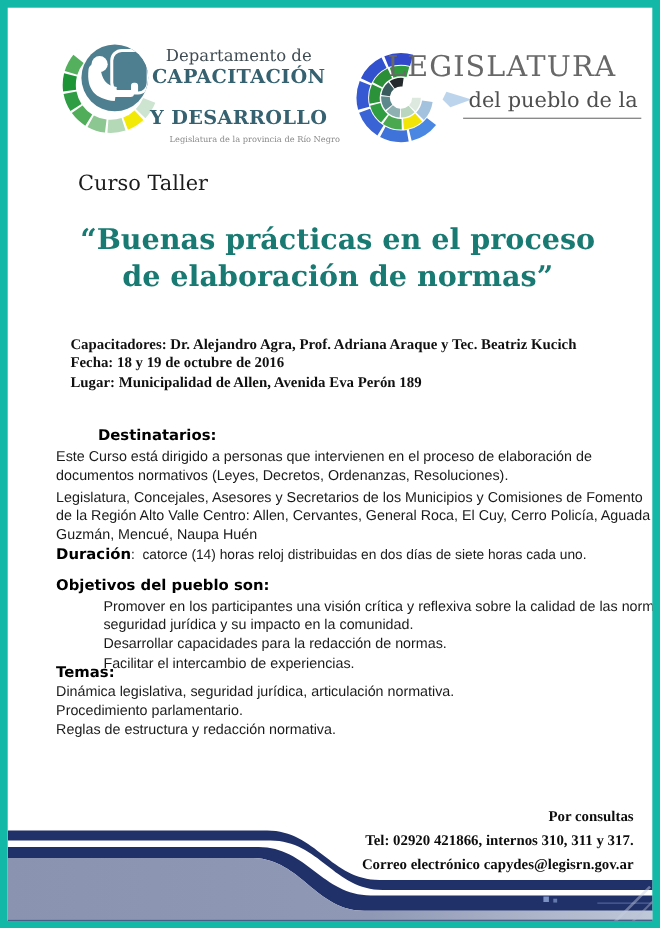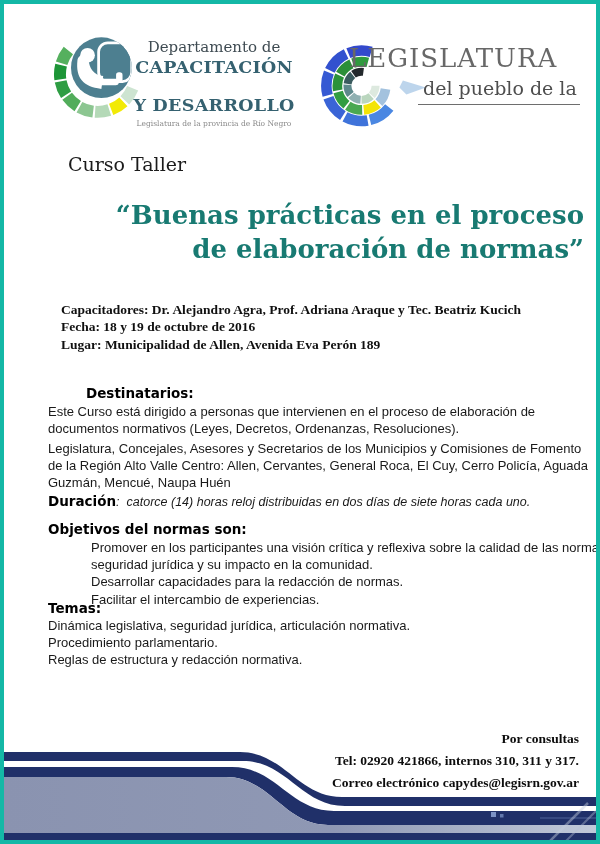--- a/index.html
+++ b/index.html
@@ -1,50 +1,50 @@
 <!DOCTYPE html>
 <html><head>
 <meta charset="utf-8">
 <style>
   html,body{margin:0;padding:0;background:#e8e8e8;}
   .page{position:relative;width:600px;height:844px;margin:0 auto;background:#ffffff;
-        border:4px solid #14b8a6;box-sizing:border-box;overflow:hidden;
+        border:7px solid #14b8a6;box-sizing:border-box;overflow:hidden;
         font-family:"Liberation Sans",sans-serif;color:#111;}
   .abs{position:absolute;}
 
   
   .cap-logo{left:44px;top:26px;width:92px;height:92px;}
   .cap-text{left:118px;top:34px;width:184px;text-align:center;font-family:"DejaVu Serif",serif;}
   .cap-l1{font-size:15px;color:#3f4b52;}
   .cap-l2,.cap-l3{font-size:17.5px;font-weight:bold;color:#356170;letter-spacing:.3px;line-height:18px;margin-top:20px;}
   .cap-l2{margin-top:2px;}
-  .cap-cap{font-size:7.5px;color:#8a8a8a;margin-top:5px;}
+  .cap-cap{font-size:7.5px;color:#8a8a8a;margin-top:5px;text-align:right;}
   .leg-logo{left:316px;top:36px;width:120px;height:88px;}
   .leg-title{left:345px;top:39px;font-family:"DejaVu Serif",serif;font-size:26px;color:#686868;letter-spacing:1px;}
   .leg-sub{left:419px;top:63px;font-family:"DejaVu Serif",serif;color:#4e4e4e;}
   .leg-s1{font-size:19px;line-height:17px;margin-top:13px;}
   .leg-s2{font-size:15px;line-height:18px;}
   .leg-rule{left:414px;top:100px;width:162px;height:0;border-top:1.5px solid #6e6e6e;}
 
   
   .kicker{left:64px;top:149px;font-family:"DejaVu Serif",serif;font-size:19px;color:#1b1b1b;}
-  .course-title{left:20px;top:194px;width:560px;text-align:right;font-family:"DejaVu Serif",serif;
+  .course-title{left:20px;top:194px;width:560px;text-align:center;font-family:"DejaVu Serif",serif;
                 font-weight:bold;font-size:26px;line-height:34px;color:#187a72;}
   .details{left:57px;top:297px;font-family:"Liberation Serif",serif;font-weight:bold;
            font-size:13.5px;line-height:17.3px;color:#101010;white-space:pre-line;}
 
   
   .h-sans{font-family:"DejaVu Sans","Liberation Sans",sans-serif;font-weight:bold;font-size:13.5px;color:#000;}
   .body-sans{font-family:"Liberation Sans",sans-serif;font-size:13px;line-height:17.2px;color:#1a1a1a;white-space:pre;}
   .dest-h{left:44px;top:381px;margin-left:38px;}
   .dest-p1{left:44px;top:399px;}
   .dest-p2{left:44px;top:436px;}
   .dur{left:44px;top:488px;white-space:pre;}
   .dur .h-sans{font-size:13.5px;}
-  .dur .txt{font-family:"Liberation Sans",sans-serif;font-size:12.5px;color:#1a1a1a;font-style:italic;}
+  .dur .txt{font-family:"Liberation Sans",sans-serif;font-size:12.5px;color:#1a1a1a;}
   .obj-h{left:44px;top:517px;}
   .obj-l{left:44px;top:535px;margin-left:43px;}
   .tem-h{left:44px;top:596px;}
   .tem-l{left:44px;top:613px;}
 
   
   .contact{right:17px;top:724px;text-align:right;font-family:"Liberation Serif",serif;
            font-weight:bold;font-size:13.5px;line-height:21.8px;color:#0d0d0d;
            white-space:pre-line;z-index:3;margin-left:45px;}
   .wave{left:0;top:744px;width:600px;height:100px;z-index:1;}
@@ -134,21 +134,21 @@
 
   <div class="abs h-sans dest-h">Destinatarios:</div>
   <div class="abs body-sans dest-p1">Este Curso está dirigido a personas que intervienen en el proceso de elaboración de
 documentos normativos (Leyes, Decretos, Ordenanzas, Resoluciones).</div>
   <div class="abs body-sans dest-p2">Legislatura, Concejales, Asesores y Secretarios de los Municipios y Comisiones de Fomento
 de la Región Alto Valle Centro: Allen, Cervantes, General Roca, El Cuy, Cerro Policía, Aguada
 Guzmán, Mencué, Naupa Huén</div>
 
   <div class="abs dur"><span class="h-sans">Duración</span><span class="txt">:  catorce (14) horas reloj distribuidas en dos días de siete horas cada uno.</span></div>
 
-  <div class="abs h-sans obj-h">Objetivos del normas son:</div>
+  <div class="abs h-sans obj-h">Objetivos del pueblo son:</div>
   <div class="abs body-sans obj-l">Promover en los participantes una visión crítica y reflexiva sobre la calidad de las normas, la
 seguridad jurídica y su impacto en la comunidad.
 Desarrollar capacidades para la redacción de normas.
 Facilitar el intercambio de experiencias.</div>
 
   <div class="abs h-sans tem-h">Temas:</div>
   <div class="abs body-sans tem-l">Dinámica legislativa, seguridad jurídica, articulación normativa.
 Procedimiento parlamentario.
 Reglas de estructura y redacción normativa.</div>
 

